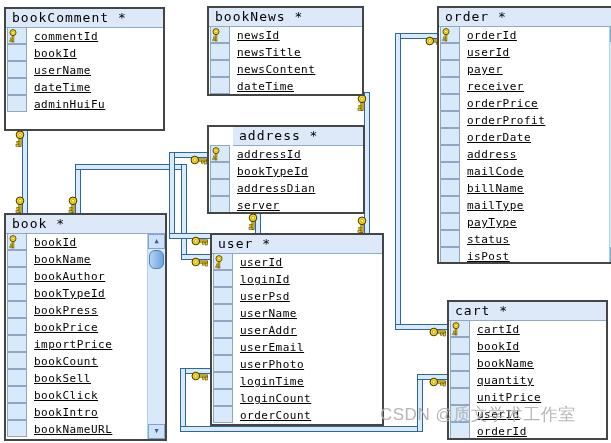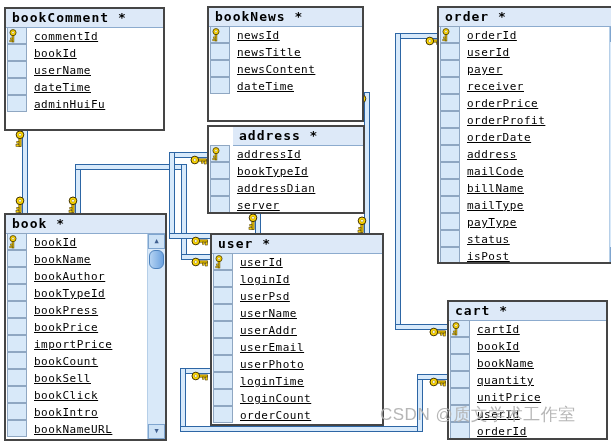--- a/index.html
+++ b/index.html
@@ -1,21 +1,21 @@
 <!DOCTYPE html>
 <html><head>
 <meta charset="utf-8">
 <style>
   html,body{margin:0;padding:0;background:#fff;}
   .canvas{position:relative;width:611px;height:443px;background:#ffffff;overflow:hidden;
           font-family:"DejaVu Sans Mono",monospace;}
   
   .tbl{position:absolute;background:#ffffff;border:2px solid #454545;box-sizing:border-box;overflow:hidden;}
   .tbl-title{height:18px;line-height:17px;background:#dde9f8;border-bottom:1px solid #8cabce;
-             font-weight:bold;font-size:13px;color:#000;padding-left:6px;letter-spacing:1px;white-space:nowrap;}
+             font-weight:normal;font-size:13px;color:#000;padding-left:6px;letter-spacing:1px;white-space:nowrap;}
   .tbl-body{position:absolute;top:19px;left:0;right:0;bottom:0;background:#fff;}
   .row{position:relative;height:17px;}
   .stub{position:absolute;left:1px;top:-1px;width:20px;height:17px;background:#d8e9f9;
         border:1px solid #8fa7c2;box-sizing:border-box;display:flex;align-items:center;justify-content:center;}
   .lbl{position:absolute;left:28px;top:2px;font-size:11px;color:#000;letter-spacing:0.5px;white-space:nowrap;text-decoration:underline;}
   
   .sbar{position:absolute;top:19px;right:0;bottom:0;width:17px;background:#d9e9f9;border-left:1px solid #b6cfe8;}
   .sbtn{position:absolute;left:0;width:17px;height:15px;background:#cde2f6;border:1px solid #7fa5cf;
         box-sizing:border-box;color:#3f5f8f;font-size:7px;line-height:12px;text-align:center;cursor:default;}
   .sup{top:0}.sdn{bottom:0}
@@ -171,21 +171,21 @@
           <div class="row">
             <div class="stub"></div>
             <span class="lbl">dateTime</span>
           </div>
           <div class="row">
             <div class="stub"></div>
             <span class="lbl">adminHuiFu</span>
           </div>
         </div>
       </div>
-      <div class="tbl" style="left: 207px; top: 6px; width: 157px; height: 116px;">
+      <div class="tbl" style="left: 207px; top: 6px; width: 157px; height: 90px;">
         <div class="tbl-title">bookNews *</div>
         <div class="tbl-body">
           <div class="row">
             <div class="stub">
               <span style="transform: rotate(90deg) scale(0.8); display: inline-block; width: 18px; height: 10px;"><svg width="18" height="10" viewBox="0 0 18 10">
                   <rect x="8.5" y="3.9" width="8" height="2.2" fill="#ffd800" stroke="#5a4500" stroke-width="0.8"></rect>
                   <rect x="11.5" y="6" width="1.7" height="2.2" fill="#ffd800" stroke="#5a4500" stroke-width="0.6"></rect>
                   <rect x="14.6" y="6" width="1.7" height="3" fill="#ffd800" stroke="#5a4500" stroke-width="0.6"></rect>
                   <circle cx="4.8" cy="5" r="3.8" fill="#ffd800" stroke="#3f3000" stroke-width="1"></circle>
                   <circle cx="4.8" cy="5" r="1.4" fill="#ffffff" stroke="#8a7400" stroke-width="0.5"></circle>

